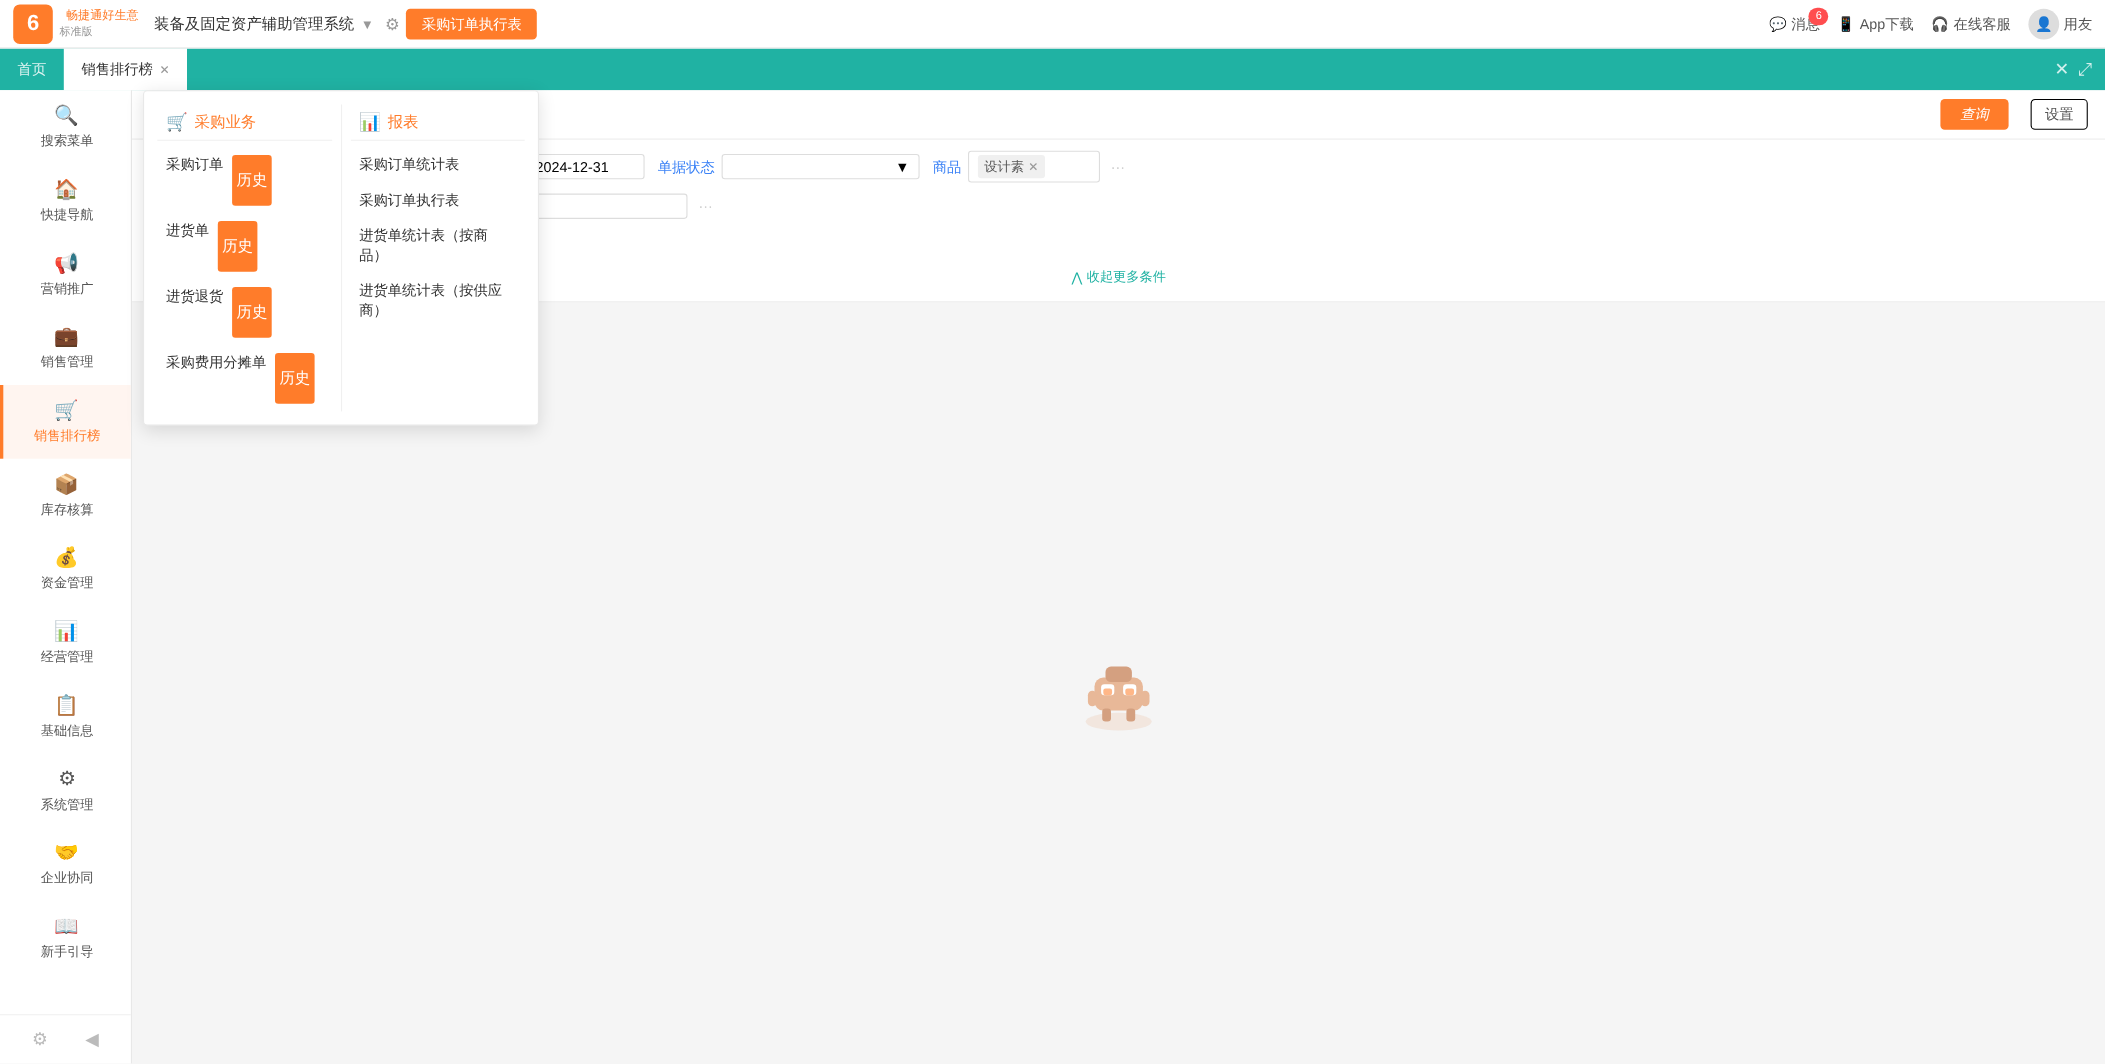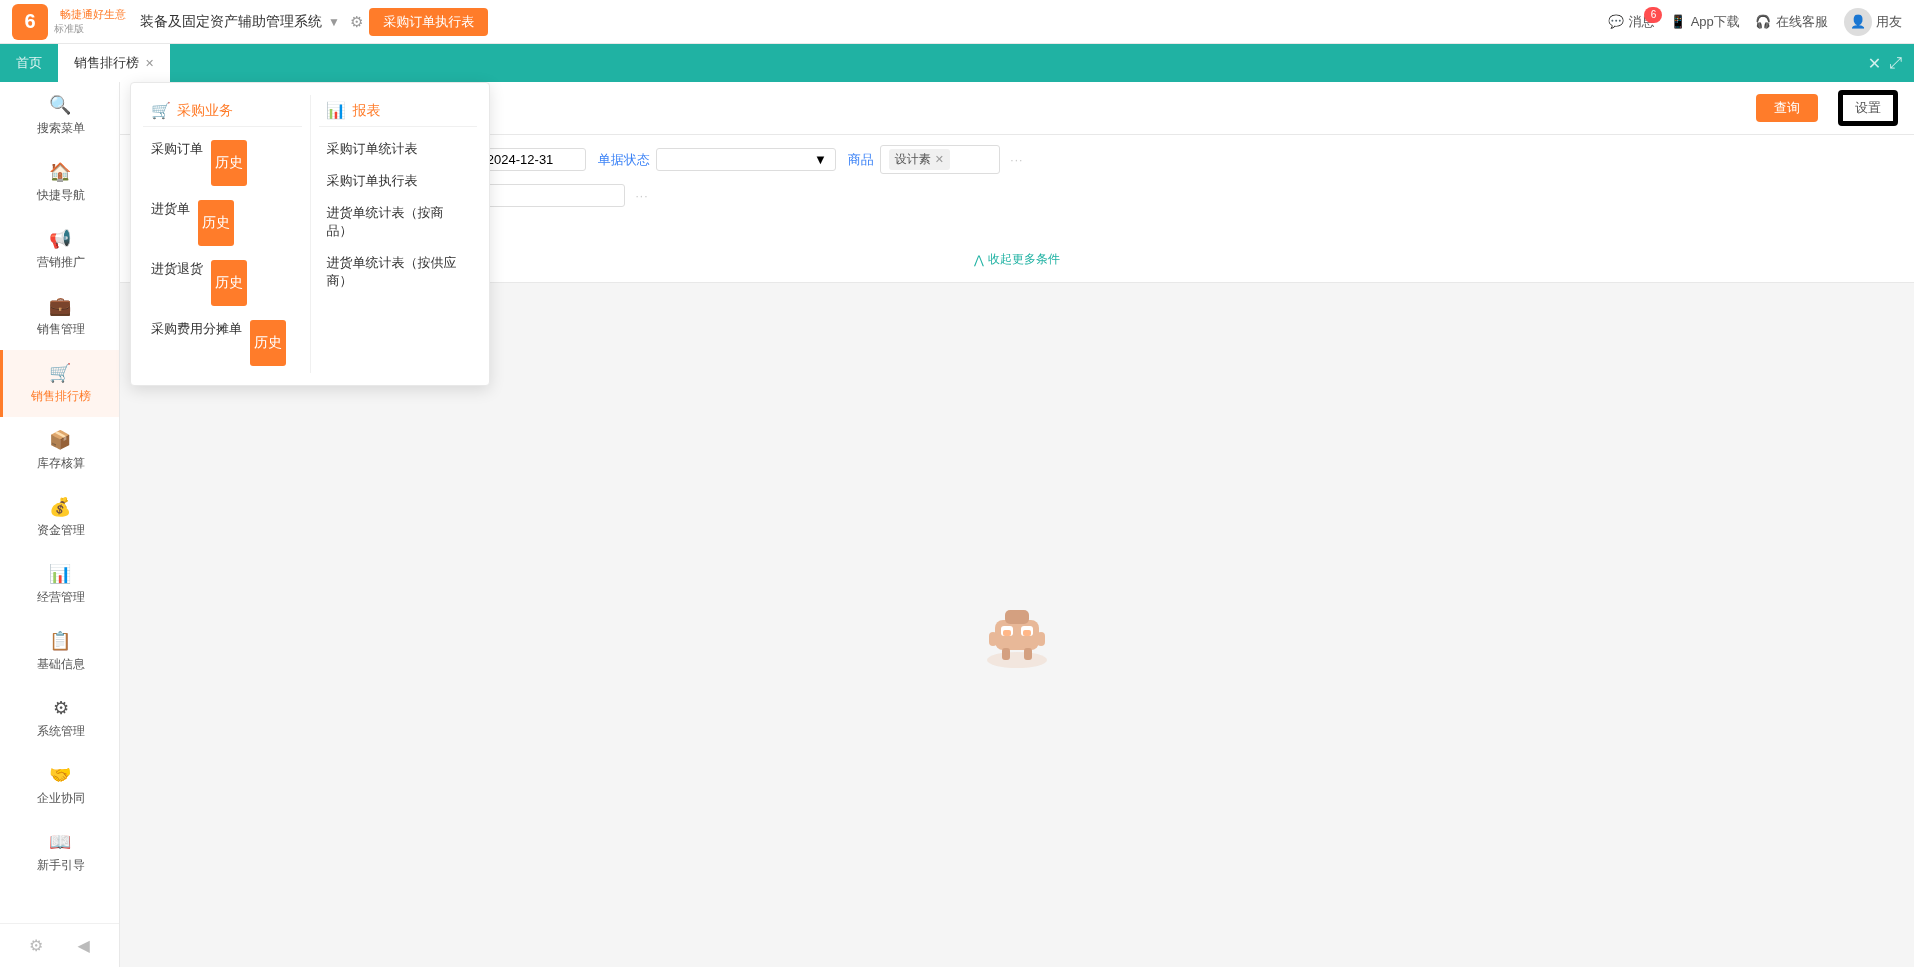--- a/index.html
+++ b/index.html
@@ -53,22 +53,22 @@
     
     .main { flex: 1; display: flex; flex-direction: column; overflow: hidden; position: relative; }
 
     
     .toolbar { display: flex; align-items: center; padding: 8px 16px; background: #fff; border-bottom: 1px solid #e8e8e8; gap: 12px; flex-wrap: wrap; }
     .toolbar-group { display: flex; align-items: center; gap: 8px; }
     .toolbar-btn { display: flex; align-items: center; gap: 4px; color: #555; font-size: 13px; cursor: pointer; }
     .print-dropdown { display: flex; align-items: center; border: 1px solid #ddd; border-radius: 3px; overflow: hidden; }
     .print-label { padding: 4px 8px; font-size: 13px; color: #555; }
     .print-arrow { padding: 4px 6px; border-left: 1px solid #ddd; color: #555; font-size: 11px; cursor: pointer; }
-    .query-btn { background: #ff7c2a; color: white; border: none; padding: 5px 18px; border-radius: 4px; font-size: 13px; cursor: pointer; margin-left: auto; }
-    .settings-btn { border: 5px solid #000000; color: #555; background: #fff; padding: 4px 12px; border-radius: 4px; font-size: 13px; cursor: pointer; margin-left: 8px; }
+    .query-btn { background: #ff7c2a; color: white; border: none; padding: 5px 18px; border-radius: 4px; font-size: 13px; cursor: pointer; margin-left: auto; font-style: italic; }
+    .settings-btn { border: 1px solid #000000; color: #555; background: #fff; padding: 4px 12px; border-radius: 4px; font-size: 13px; cursor: pointer; margin-left: 8px; }
 
     
     .filter-area { background: #fff; padding: 10px 16px; border-bottom: 1px solid #e8e8e8; }
     .filter-row { display: flex; align-items: center; gap: 12px; margin-bottom: 8px; flex-wrap: wrap; }
     .filter-item { display: flex; align-items: center; gap: 6px; }
     .filter-label { color: #3b82f6; font-size: 13px; white-space: nowrap; }
     .filter-control { display: flex; align-items: center; border: 1px solid #ddd; border-radius: 3px; padding: 3px 8px; background: #fff; min-width: 160px; }
     .filter-control input { border: none; outline: none; font-size: 13px; width: 100%; }
     .filter-tag { background: #f0f0f0; border-radius: 3px; padding: 2px 6px; font-size: 12px; color: #555; display: flex; align-items: center; gap: 4px; }
     .filter-tag .tag-close { color: #999; cursor: pointer; font-size: 11px; }

